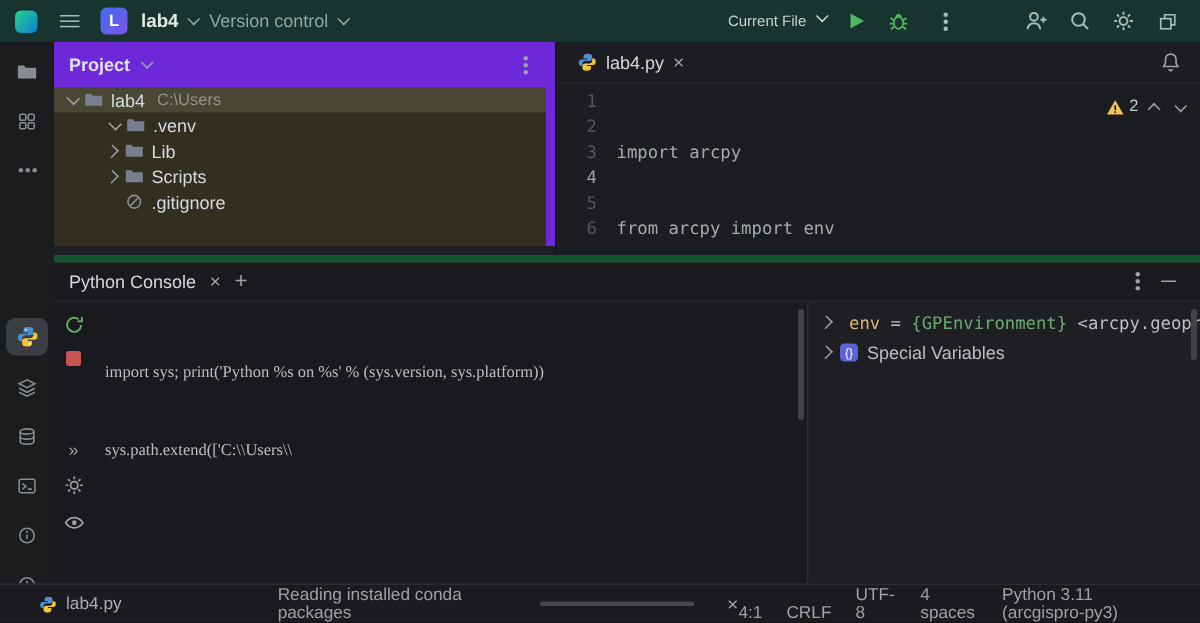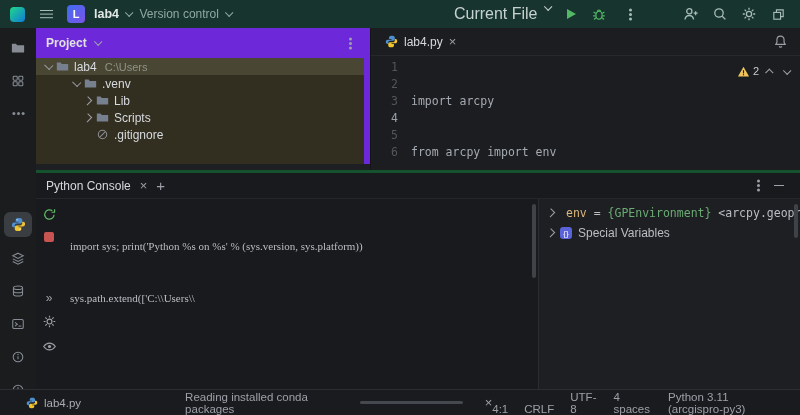--- a/index.html
+++ b/index.html
@@ -14,21 +14,21 @@
   .hamb{width:13px;height:9px;position:relative;color:#a9bdb8}
   .hamb::before{content:"";position:absolute;left:0;top:0;width:13px;height:1.6px;background:currentColor;box-shadow:0 3.6px 0 currentColor,0 7.2px 0 currentColor}
   .logo-chip{width:18px;height:18px;border-radius:4px;background:linear-gradient(135deg,#3f6df0,#7c53e8);color:#fff;font-size:11px;font-weight:bold;display:flex;align-items:center;justify-content:center}
   .tb-proj{font-size:12.5px;font-weight:bold;color:#e2e8e5;display:flex;align-items:center;gap:6px}
   .tb-vcs{font-size:12px;color:#8fa8a1;display:flex;align-items:center;gap:6px}
   .chev{display:inline-block;width:5.5px;height:5.5px;border-right:1.4px solid currentColor;border-bottom:1.4px solid currentColor}
   .chev.down{transform:rotate(45deg) translateY(-2px)}
   .chev.right{transform:rotate(-45deg)}
   .chev.up{transform:rotate(-135deg) translateY(-2px)}
   .run-group{margin-left:auto;display:flex;align-items:center;gap:7px;margin-right:28px}
-  .run-label{font-size:16px;color:#c6d2ce;display:flex;align-items:flex-start;gap:6px}
+  .run-label{font-size:10px;color:#c6d2ce;display:flex;align-items:flex-start;gap:6px}
   .play{width:0;height:0;border-left:9px solid #53b864;border-top:5.5px solid transparent;border-bottom:5.5px solid transparent;margin-left:6px}
   .icon-btn{width:24px;height:22px;border-radius:4px;display:flex;align-items:center;justify-content:center;color:#a9bdb8}
   .vdots{width:3px;height:3px;border-radius:50%;background:currentColor;box-shadow:0 -4.6px 0 currentColor,0 4.6px 0 currentColor}
   .tb-icons{display:flex;align-items:center;gap:5px}
 
   
   .left-strip{position:absolute;left:0;top:28px;bottom:26px;width:36px;background:#1a1c1e;display:flex;flex-direction:column;align-items:center;padding:7px 0 6px;gap:8px}
   .strip-btn{width:28px;height:25px;border-radius:6px;display:flex;align-items:center;justify-content:center;color:#878c94;flex:0 0 auto}
   .strip-btn.active{background:#3a3d42}
   .strip-gap{height:70px;flex:0 0 auto}
@@ -37,41 +37,41 @@
   
   .project-panel{position:absolute;left:36px;top:28px;width:334px;height:136px;background:#6d28d9}
   .pp-header{height:30px;display:flex;align-items:center;gap:7px;padding:0 10px;color:#9da0a8}
   .pp-title{font-size:12px;font-weight:bold;color:#dfe1e5}
   .pp-more{margin-left:auto;width:20px;display:flex;justify-content:center}
   .tree{position:absolute;left:0;right:6px;top:30px;bottom:0;background:#322e20;font-size:12px;overflow:hidden}
   .trow{height:17px;display:flex;align-items:center;gap:5px;color:#cdd0d6;white-space:pre}
   .trow.sel{background:#4a4634}
   .tname{color:#d7dade}
   .tpath{font-size:11px;color:#8f9389;margin-left:3px}
-  .tind0{padding-left:8px}.tind1{padding-left:36px}.tind2{padding-left:48px}
+  .tind0{padding-left:8px}.tind1{padding-left:36px}.tind2{padding-left:35px}
   .chsp{width:7px;flex:0 0 auto;color:#9da0a8}
 
   
   .editor-panel{position:absolute;left:370px;top:28px;right:0;height:142px;background:#1b1d20;border-left:1px solid #141517}
   .tabbar{height:28px;display:flex;align-items:center;padding:0 8px;border-bottom:1px solid #26282b;position:relative}
   .tab{display:flex;align-items:center;gap:6px;height:100%;padding:0 6px;font-size:12px;color:#d5d8dd}
   .xglyph{color:#9da0a8;font-size:13px;line-height:1}
   .tab-right{position:absolute;right:12px;top:0;height:100%;display:flex;align-items:center;color:#9da0a8}
   .editor-body{position:absolute;top:28px;left:0;right:0;bottom:0;display:flex;font-family:"DejaVu Sans Mono",monospace;font-size:11.5px;line-height:17px;padding-top:3px}
   .gutter{width:40px;color:#53565c;text-align:right;padding-right:13px;flex:0 0 auto}
   .gutter div{height:17px}
   .gutter .curln{color:#9ba0a7}
   .code{flex:1;color:#a5aab2;white-space:pre;overflow:hidden}
   .eline{height:17px;display:flex;align-items:center}
   .inspections{position:absolute;top:7px;right:12px;display:flex;align-items:center;gap:9px;font-size:11px;color:#c8cbd0;font-family:"Liberation Sans",sans-serif}
   .warnwrap{display:flex;align-items:center;gap:3px}
   .ichev{color:#9da0a8}
 
   
-  .console-panel{position:absolute;left:36px;top:170px;right:0;bottom:26px;background:#191a1d;border-top:3px solid #14532d}
+  .console-panel{position:absolute;left:36px;top:170px;right:0;bottom:26px;background:#191a1d;border-top:5px solid #14532d}
   .c-tabbar{height:26px;display:flex;align-items:center;gap:9px;padding:0 10px;font-size:12px;color:#d5d8dd;border-bottom:1px solid #242629}
   .plus{color:#9da0a8;font-size:15px;line-height:1}
   .c-tab-right{margin-left:auto;display:flex;align-items:center;gap:14px;color:#9da0a8;padding-right:6px}
   .minbar{width:10px;height:1.6px;background:currentColor}
   .c-body{position:absolute;top:26px;left:0;right:0;bottom:0;display:flex}
   .c-toolbar{width:26px;flex:0 0 auto;display:flex;flex-direction:column;align-items:center;padding-top:8px;gap:10px;color:#9da0a8}
   .stop{width:10px;height:10px;border-radius:2px;background:#c75450}
   .c-spacer{height:30px}
   .dchev{font-size:12px;color:#9da0a8;line-height:1}
   .c-out{flex:1;position:relative;padding:5px 8px;font-family:Liberation Serif, serif;font-size:11px;line-height:17.2px;color:#bcbec4;white-space:pre;overflow:hidden}

